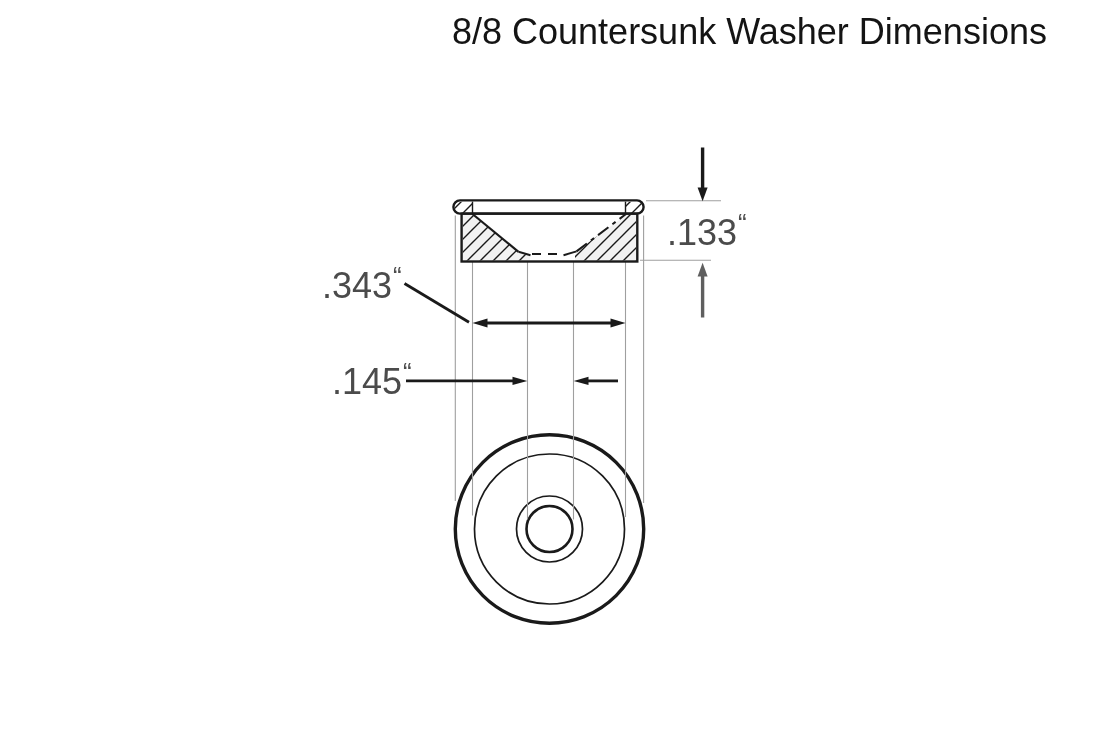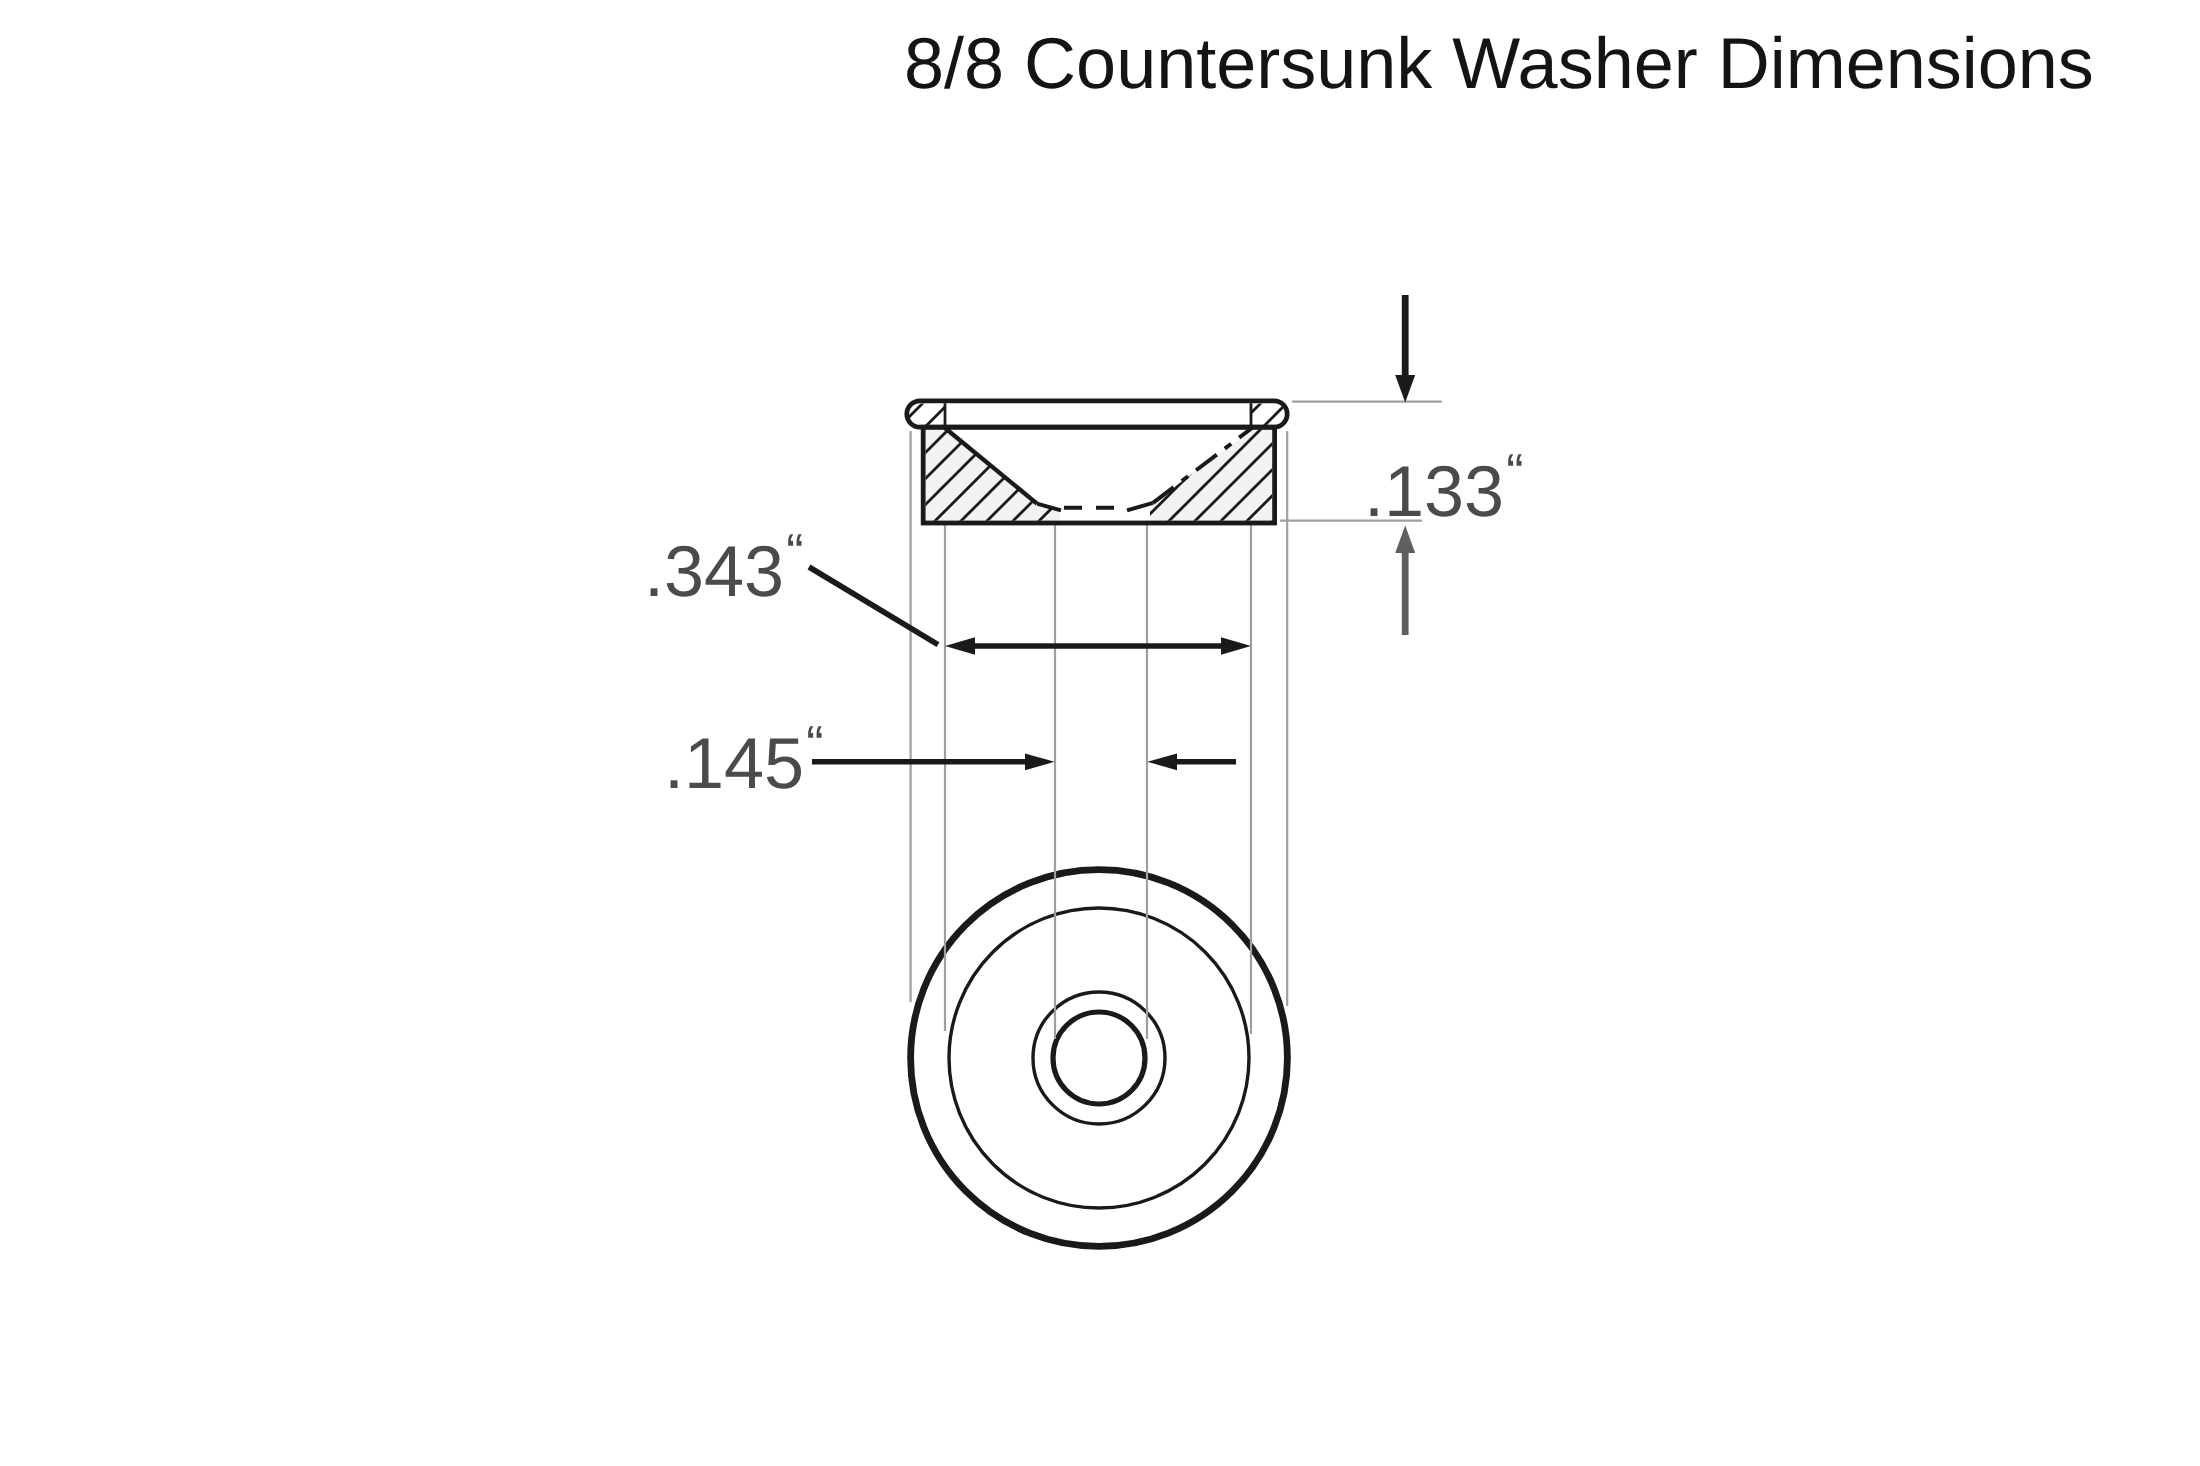--- a/index.html
+++ b/index.html
@@ -34,21 +34,21 @@
     white-space:nowrap;
   }
   .dim-label .inch{
     display:inline-block;
     font-size:26px;
     transform:translateY(-13px);
     margin-left:1px;
   }
   .dim-343{left:322px;top:268px;}
   .dim-145{left:332px;top:364px;text-align:right;}
-  .dim-133{left:682px;top:215px;margin-top:13px;}
+  .dim-133{left:667px;top:215px;}
   svg{position:absolute;left:0;top:0;}
   .outline{stroke:var(--outline);fill:none;}
   .ext{stroke:var(--extension-line);stroke-width:1.1;fill:none;}
   .hatch-bg{fill:#f2f2f2;}
   .black-fill{fill:var(--outline);stroke:none;}
   .gray-fill{fill:var(--arrow-gray);stroke:none;}
   .gray-stroke{stroke:var(--arrow-gray);fill:none;}
 </style>
 </head>
 <body>

